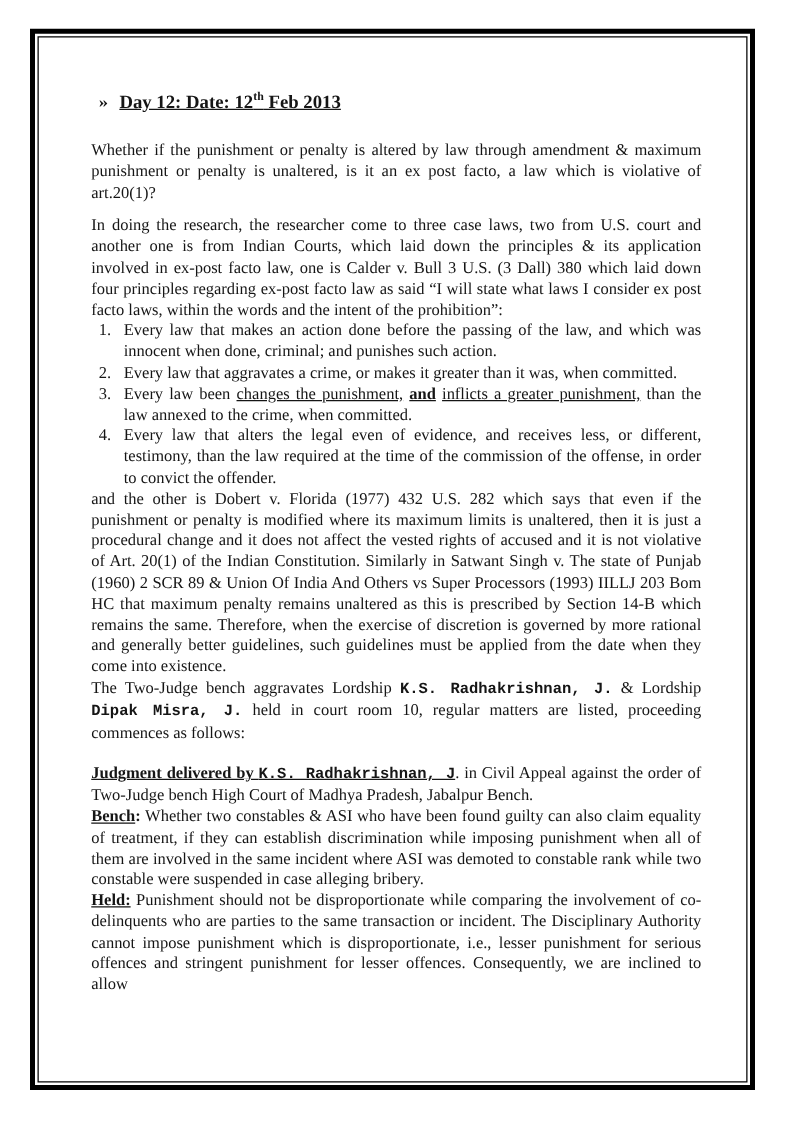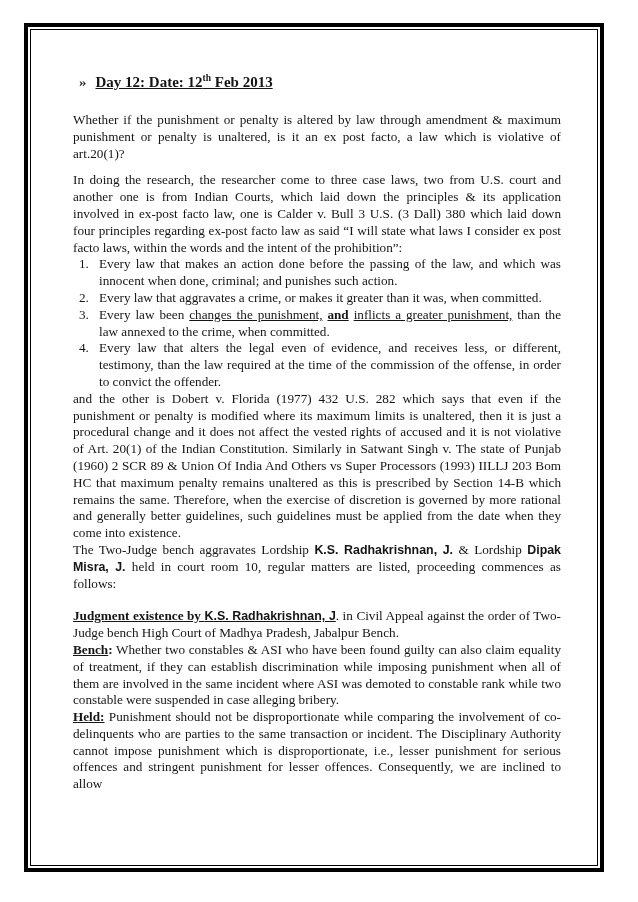--- a/index.html
+++ b/index.html
@@ -25,21 +25,21 @@
   p { margin:0; }
   .mb10 { margin-bottom:10px; }
   .sec-gap { margin-top:34px; margin-bottom:2px; }
   .mb-line { margin-bottom:16px; }
   .olist { margin:0; }
   .li { position:relative; padding-left:26px; }
   .li .num { position:absolute; left:6px; }
   
   .rb { font-weight:bold; }
   .ru { text-decoration:underline; }
-  .rs { font-family:Liberation Sans, sans-serif; font-size:12.4px; }
+  .rs { font-family:Liberation Mono, monospace; font-size:12.4px; }
   .rsup { vertical-align:super; font-size:9.5px; line-height:0; }
 </style>
 </head>
 <body>
 
 <div class="sheet">
   <div class="frame">
     <div class="frame-inner"></div>
   </div>
 
@@ -67,20 +67,20 @@
       <div class="li">
         <span class="num">4.</span><span><span>Every law that alters the legal even of evidence, and receives less, or different, testimony, than the law required at the time of the commission of the offense, in order to convict the offender.</span></span>
       </div>
     </div>
 
     <p><span>and the other is Dobert v. Florida (1977) 432 U.S. 282 which says that even if the punishment or penalty is modified where its maximum limits is unaltered, then it is just a procedural change and it does not affect the vested rights of accused and it is not violative of Art. 20(1) of the Indian Constitution. Similarly in Satwant Singh v. The state of Punjab (1960) 2 SCR 89 &amp; Union Of India And Others vs Super Processors (1993) IILLJ 203 Bom HC that maximum penalty remains unaltered as this is prescribed by Section 14-B which remains the same. Therefore, when the exercise of discretion is governed by more rational and generally better guidelines, such guidelines must be applied from the date when they come into existence.</span></p>
 
 
     <p class="mb-line"><span>The Two-Judge bench aggravates Lordship </span><span class="rs rb">K.S. Radhakrishnan, J.</span><span> &amp; Lordship </span><span class="rs rb">Dipak Misra, J.</span><span> held in court room 10, regular matters are listed, proceeding commences as follows:</span></p>
 
-    <p><span class="rb ru">Judgment existence by </span><span class="rs rb ru">K.S. Radhakrishnan, J</span><span>. in Civil Appeal against the order of Two-Judge bench High Court of Madhya Pradesh, Jabalpur Bench.</span></p>
+    <p><span class="rb ru">Judgment delivered by </span><span class="rs rb ru">K.S. Radhakrishnan, J</span><span>. in Civil Appeal against the order of Two-Judge bench High Court of Madhya Pradesh, Jabalpur Bench.</span></p>
 
     <p><span class="rb ru">Bench</span><span class="rb">:</span><span> Whether two constables &amp; ASI who have been found guilty can also claim equality of treatment, if they can establish discrimination while imposing punishment when all of them are involved in the same incident where ASI was demoted to constable rank while two constable were suspended in case alleging bribery.</span></p>
 
     <p><span class="rb ru">Held:</span><span> Punishment should not be disproportionate while comparing the involvement of co-delinquents who are parties to the same transaction or incident. The Disciplinary Authority cannot impose punishment which is disproportionate, i.e., lesser punishment for serious offences and stringent punishment for lesser offences. Consequently, we are inclined to allow</span></p>
 
   </div>
 </div>
 
 </body></html>

